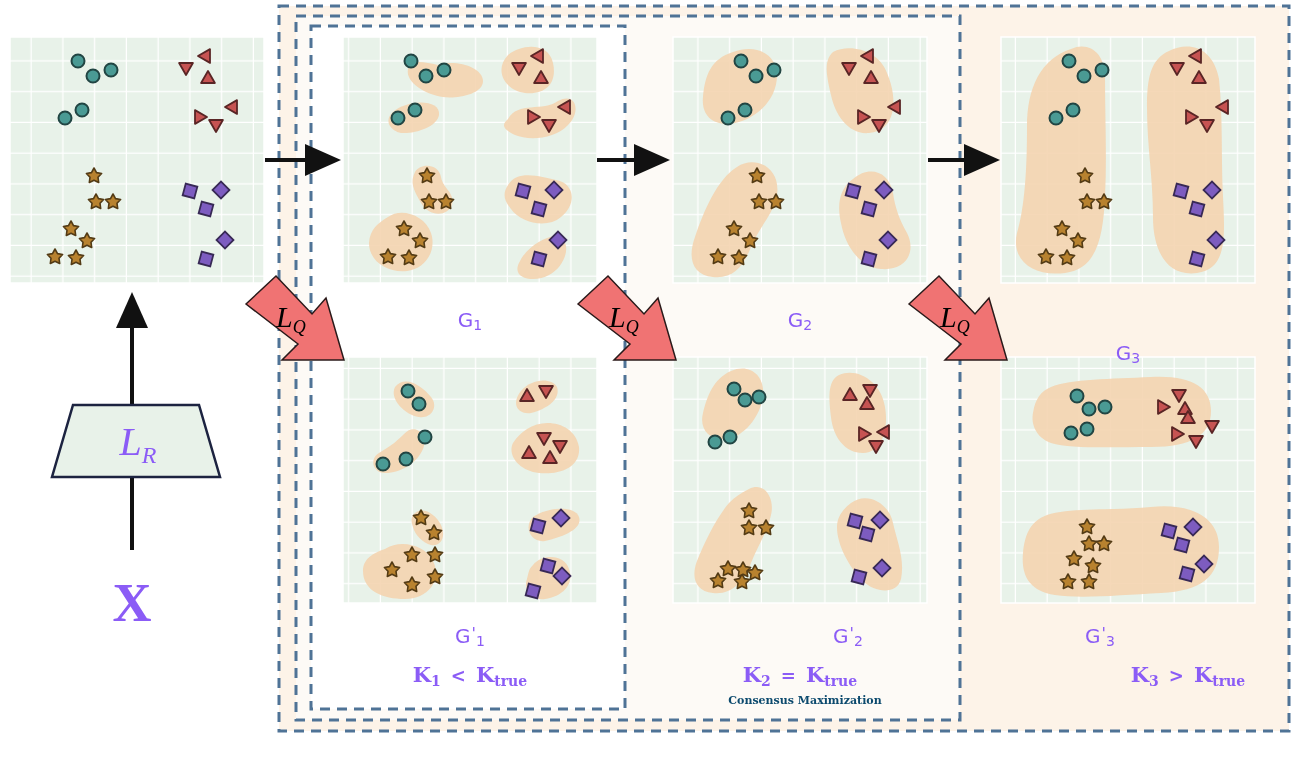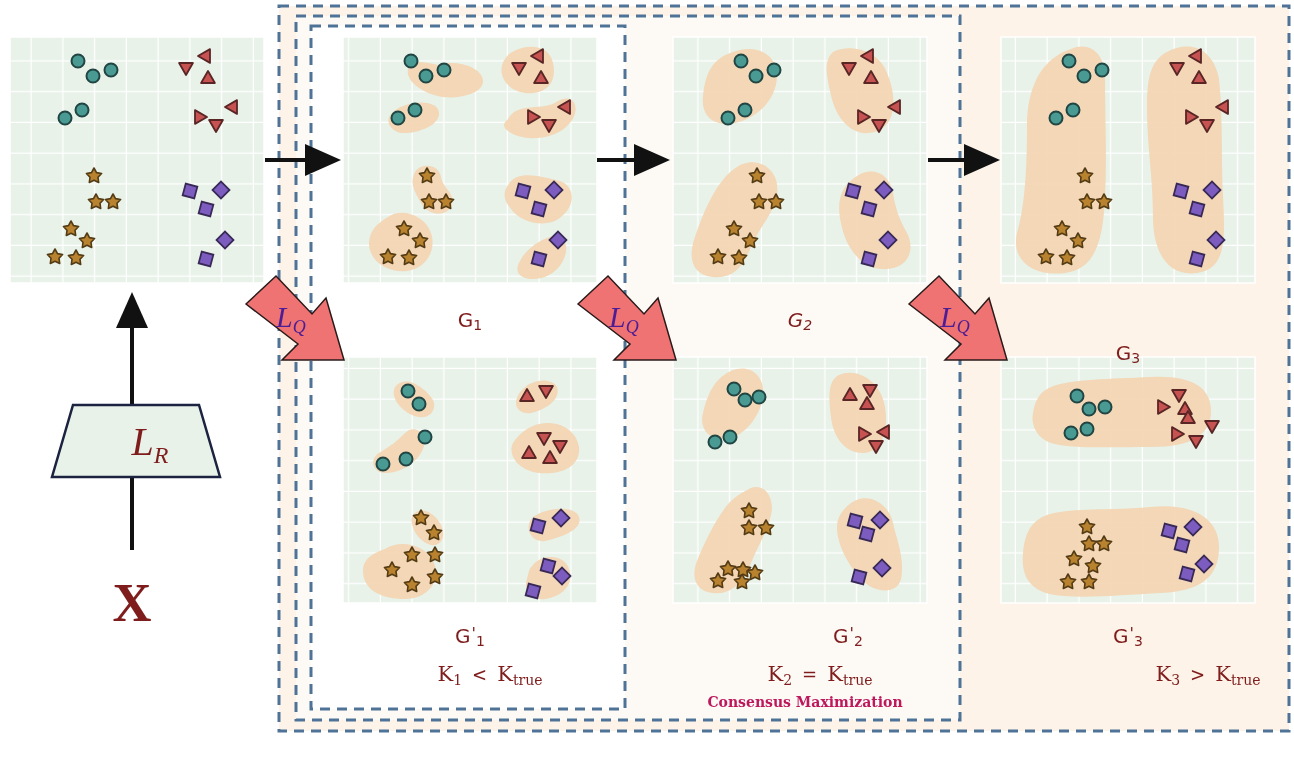--- a/index.html
+++ b/index.html
@@ -1,29 +1,29 @@
 <!DOCTYPE html>
 <html><head>
 <meta charset="utf-8">
 <style>
   html, body { margin: 0; padding: 0; background: #ffffff; }
   body { width: 1294px; height: 762px; position: relative; overflow: hidden; font-family: "DejaVu Sans", sans-serif; }
   #stage { position: absolute; left: 0; top: 0; width: 1294px; height: 762px; }
-  .lbl { position: absolute; transform: translateX(-50%); white-space: nowrap; color: #7f1d1d; }
+  .lbl { position: absolute; transform: translateX(-50%); white-space: nowrap; color: #8b5cf6; }
   .glabel { font-family: "DejaVu Sans", sans-serif; font-size: 20px; }
   .glabel sub { font-size: 14px; vertical-align: -3px; }
   .glabel .prime { font-size: 16px; vertical-align: 4px; margin-left: 1px; }
-  .klabel { font-family: "DejaVu Serif", serif; font-weight: normal; font-size: 21px; margin-left: 20px; }
+  .klabel { font-family: "DejaVu Serif", serif; font-weight: bold; font-size: 21px; }
   .klabel sub { font-size: 14px; vertical-align: -4px; }
   .klabel .op { margin: 0 10px; font-size: 18px; }
-  .cons { font-family: "DejaVu Serif", serif; font-weight: bold; font-size: 14px; color: #be185d; }
+  .cons { font-family: "DejaVu Serif", serif; font-weight: bold; font-size: 11px; color: #0c4a6e; }
   .xlabel { font-family: "Liberation Serif", serif; font-weight: bold; font-size: 54px; }
-  .lr { font-family: "Liberation Serif", serif; font-style: italic; font-size: 40px; margin-left: 12px; }
+  .lr { font-family: "Liberation Serif", serif; font-style: italic; font-size: 40px; }
   .lr sub { font-size: 24px; vertical-align: -8px; }
-  .lq { font-family: "Liberation Serif", serif; font-style: italic; font-size: 30px; color:#4c1d95; transform: none; }
+  .lq { font-family: "Liberation Serif", serif; font-style: italic; font-size: 30px; color:#000000; transform: none; }
   .lq sub { font-size: 18px; vertical-align: -6px; }
 </style>
 </head>
 <body>
 
 <div id="stage">
   <svg id="svg" width="1294" height="762" viewBox="0 0 1294 762" xmlns="http://www.w3.org/2000/svg">
     <defs>
       <pattern id="gridpat" x="0" y="0" width="31.75" height="30.75" patternUnits="userSpaceOnUse">
         <rect width="31.75" height="30.75" fill="#e8f2e9"></rect>
@@ -299,35 +299,35 @@
     <span>L</span><sub>Q</sub>
   </div>
   <div class="lbl lq" style="left:940px; top:300px;">
     <span>L</span><sub>Q</sub>
   </div>
 
   
   <div class="lbl glabel" style="left:470px; top:308px;">
     <span>G</span><sub>1</sub>
   </div>
-  <div class="lbl glabel" style="left:800px; top:308px;font-style:italic;">
+  <div class="lbl glabel" style="left:800px; top:308px;">
     <span>G</span><sub>2</sub>
   </div>
   <div class="lbl glabel" style="left:1128px; top:308px;margin-top:33px;">
     <span>G</span><sub>3</sub>
   </div>
 
   
   <div class="lbl glabel" style="left:470px; top:624px;">
     <span>G</span><span class="prime">'</span><sub>1</sub>
   </div>
   <div class="lbl glabel" style="left:800px; top:624px;margin-left:48px;">
     <span>G</span><span class="prime">'</span><sub>2</sub>
   </div>
-  <div class="lbl glabel" style="left:1128px; top:624px;">
+  <div class="lbl glabel" style="left:1100px; top:624px;">
     <span>G</span><span class="prime">'</span><sub>3</sub>
   </div>
 
   <div class="lbl klabel" style="left:470px; top:662px;">
     <span>K</span><sub>1</sub><span class="op">&lt;</span><span>K</span><sub>true</sub>
   </div>
   <div class="lbl klabel" style="left:800px; top:662px;text-align:right;">
     <span>K</span><sub>2</sub><span class="op">=</span><span>K</span><sub>true</sub>
   </div>
   <div class="lbl cons" style="left:805px; top:694px;">

